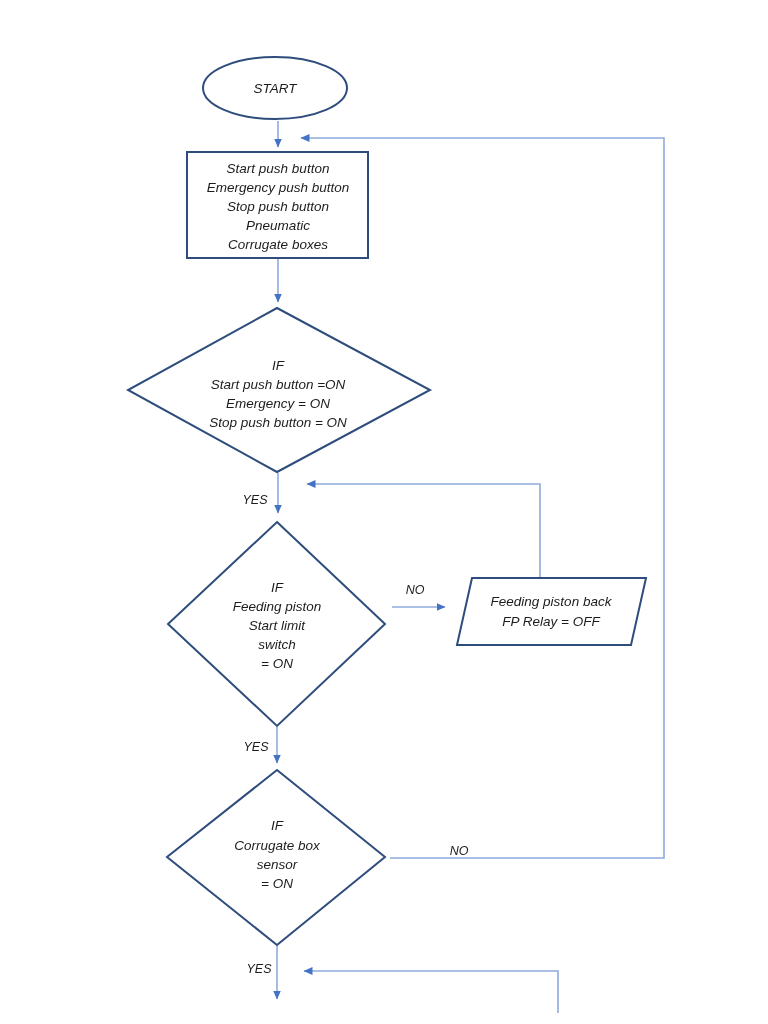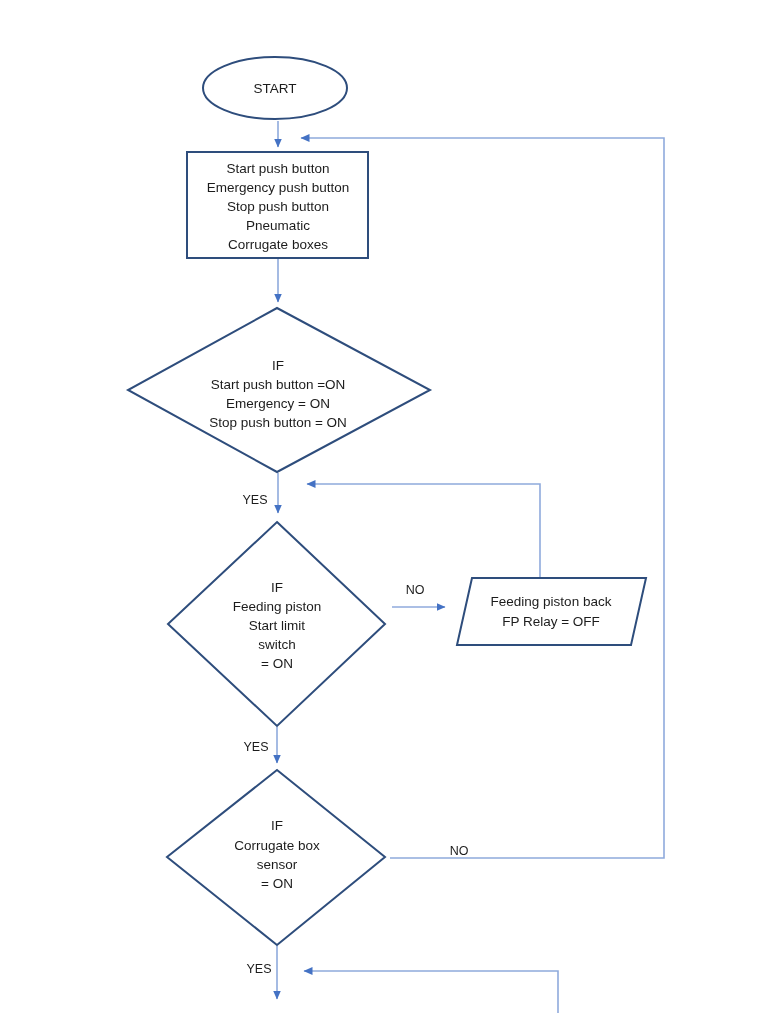--- a/index.html
+++ b/index.html
@@ -13,20 +13,21 @@
     margin: 0;
     padding: 0;
     background: var(--background);
   }
   .canvas {
     width: 768px;
     height: 1024px;
     background: var(--background);
     position: relative;
     overflow: hidden;
+    font-style: italic;
   }
   svg { display: block; }
   .shape {
     fill: #ffffff;
     stroke: var(--shape-stroke);
     stroke-width: 2;
     stroke-linejoin: miter;
   }
   .conn {
     fill: none;

